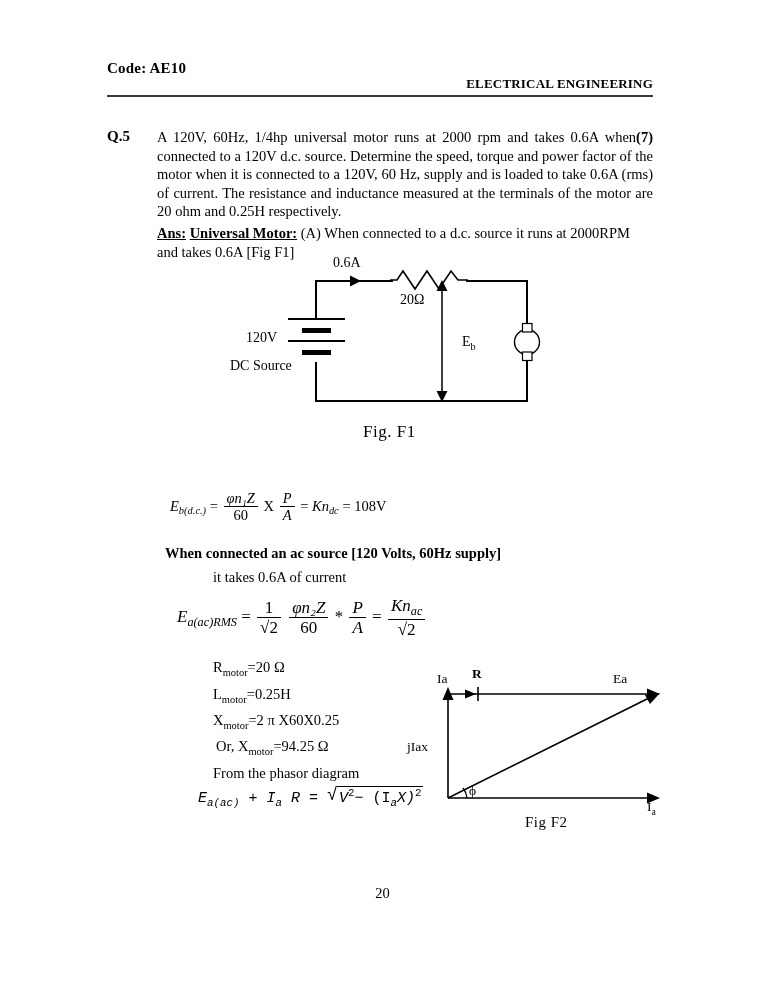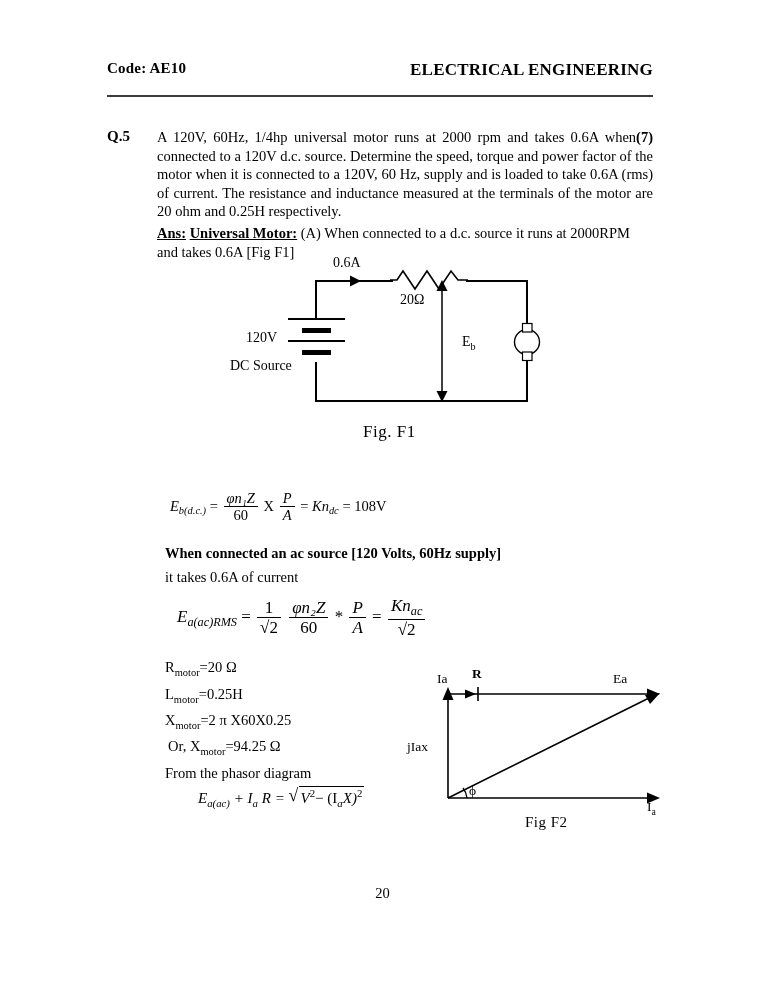--- a/index.html
+++ b/index.html
@@ -9,21 +9,21 @@
     font-family:"Liberation Serif", serif;
     color:#000000;
     position:relative;
     overflow:hidden;
   }
   .page { position:absolute; left:0; top:0; width:661px; height:990px; }
 
   
   .hdr { position:absolute; left:107px; top:60px; width:546px; height:22px; }
   .hdr .code { position:absolute; left:0; top:0; font-weight:bold; font-size:15px; letter-spacing:.2px; }
-  .hdr .dept { position:absolute; right:0; top:0; font-weight:bold; font-size:17px; letter-spacing:.2px; }
+  .hdr .dept { position:absolute; right:0; top:16px; font-weight:bold; font-size:13px; letter-spacing:.2px; }
   .rule { position:absolute; left:107px; top:95px; width:546px; height:2.2px; background:#3a3a3a; }
 
   
   .qno { position:absolute; left:107px; top:128px; font-weight:bold; font-size:15px; }
   .qbody { position:absolute; left:157px; top:128px; width:496px;
            font-size:14.5px; line-height:18.6px; text-align:justify; }
   .qbody .marks { float:right; font-weight:bold; }
 
   
   .ansblk { position:absolute; left:157px; top:224px; width:496px; font-size:14.5px; line-height:18.6px; }
@@ -45,21 +45,21 @@
   .frac { display:inline-block; vertical-align:middle; text-align:center; margin:0 2px; }
   .frac .num { display:block; padding:0 3px; line-height:1.12; }
   .frac .den { display:block; border-top:1.2px solid #000; padding:0 3px; line-height:1.18; }
   .sqrt { display:inline-block; position:relative; padding-left:10px; }
   .sqrt::before { content:"\221A"; position:absolute; left:0; top:-1px; font-size:1.18em; }
   .sqrt > .rad { display:inline-block; border-top:1.1px solid #000; padding:0 2px; }
   .sup { font-size:.72em; vertical-align:super; }
 
   
   .bhead { position:absolute; font-weight:bold; font-size:14.5px; }
-  .ptxt { position:absolute; font-size:14.5px; white-space:nowrap; }
+  .ptxt { position:absolute; font-size:14.5px; white-space:nowrap;margin-left:48px; }
 
   
   .fig2 { position:absolute; left:415px; top:672px; width:255px; height:165px; }
 
   .pnum { position:absolute; left:0; top:885px; width:765px; text-align:center; font-size:14.5px; }
 </style>
 </head>
 <body>
 
 <div class="page">
@@ -199,21 +199,21 @@
     <div class="lbl sm" style="left:57px; top:-6px; font-weight:bold;">R</div>
     <div class="lbl sm" style="left:198px; top:-1px;">Ea</div>
     <div class="lbl sm" style="left:-8px; top:67px;">jIax</div>
     <div class="lbl sm" style="left:54px; top:111px;">ϕ</div>
     <div class="lbl sm" style="left:232px; top:127px;">
       <span>I</span><sub>a</sub>
     </div>
     <div class="figcap" style="left:110px; top:142px; font-size:15px;">Fig F2</div>
   </div>
 
-  <div class="math" style="left:198px; top:786px; font-size:15px;">
+  <div class="math" style="left:198px; top:786px; font-size:15px;font-family:Liberation Mono, monospace;">
     <span class="it">E</span><sub class="it">a(ac)</sub>
     <span class="it">+ I</span><sub class="it">a</sub>
     <span class="it">R =</span>
     <span class="sqrt"><span class="rad"><span class="it">V</span><span class="sup">2</span><span>− (I</span><sub class="it">a</sub><span class="it">X)</span><span class="sup">2</span></span></span>
   </div>
 
 
   <div class="pnum">20</div>
 
 </div>

